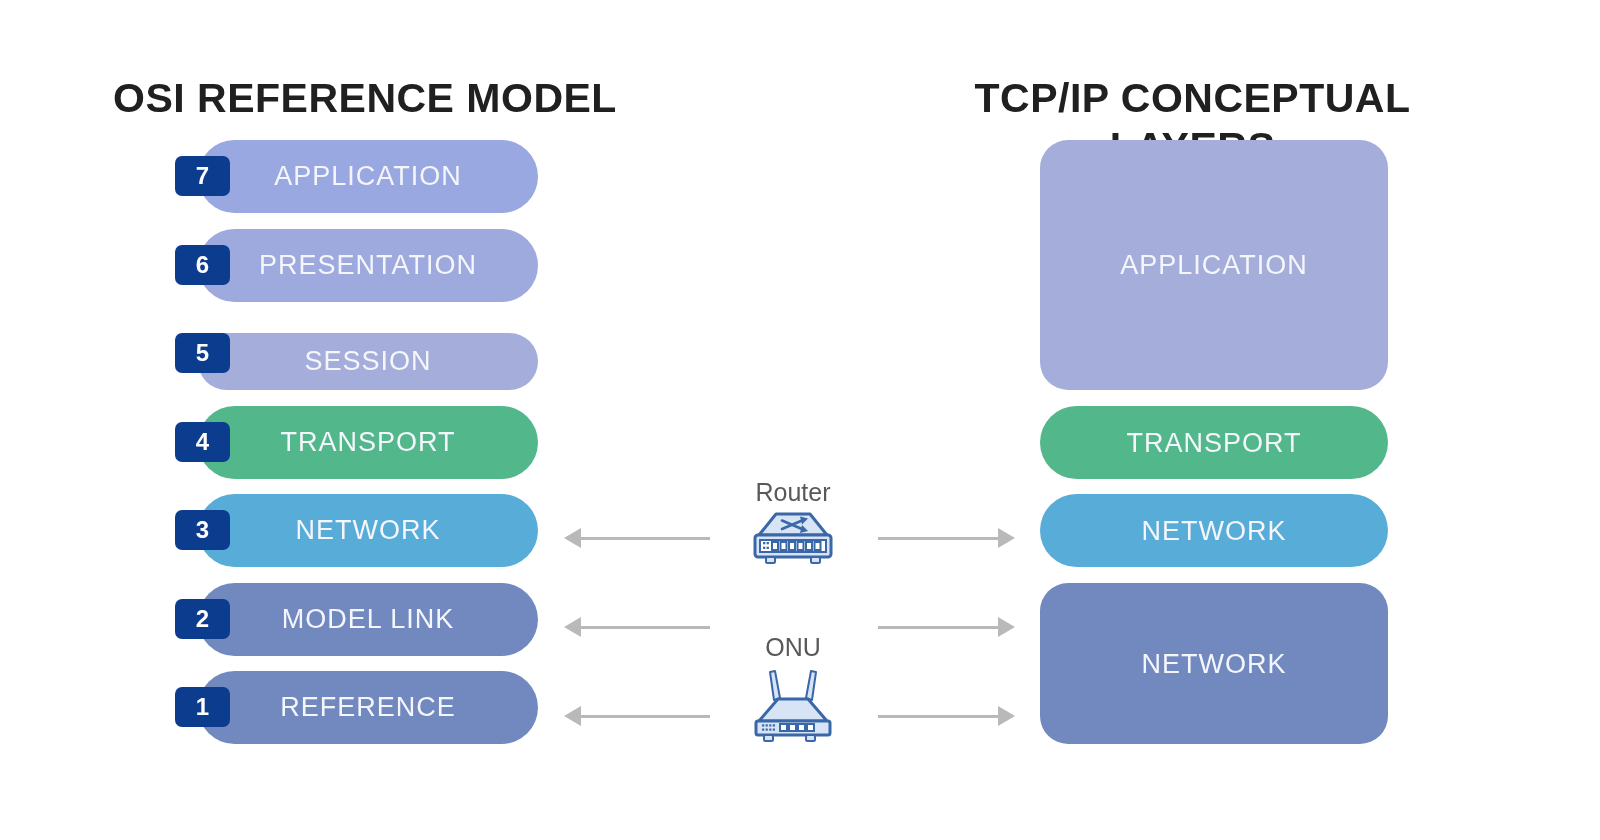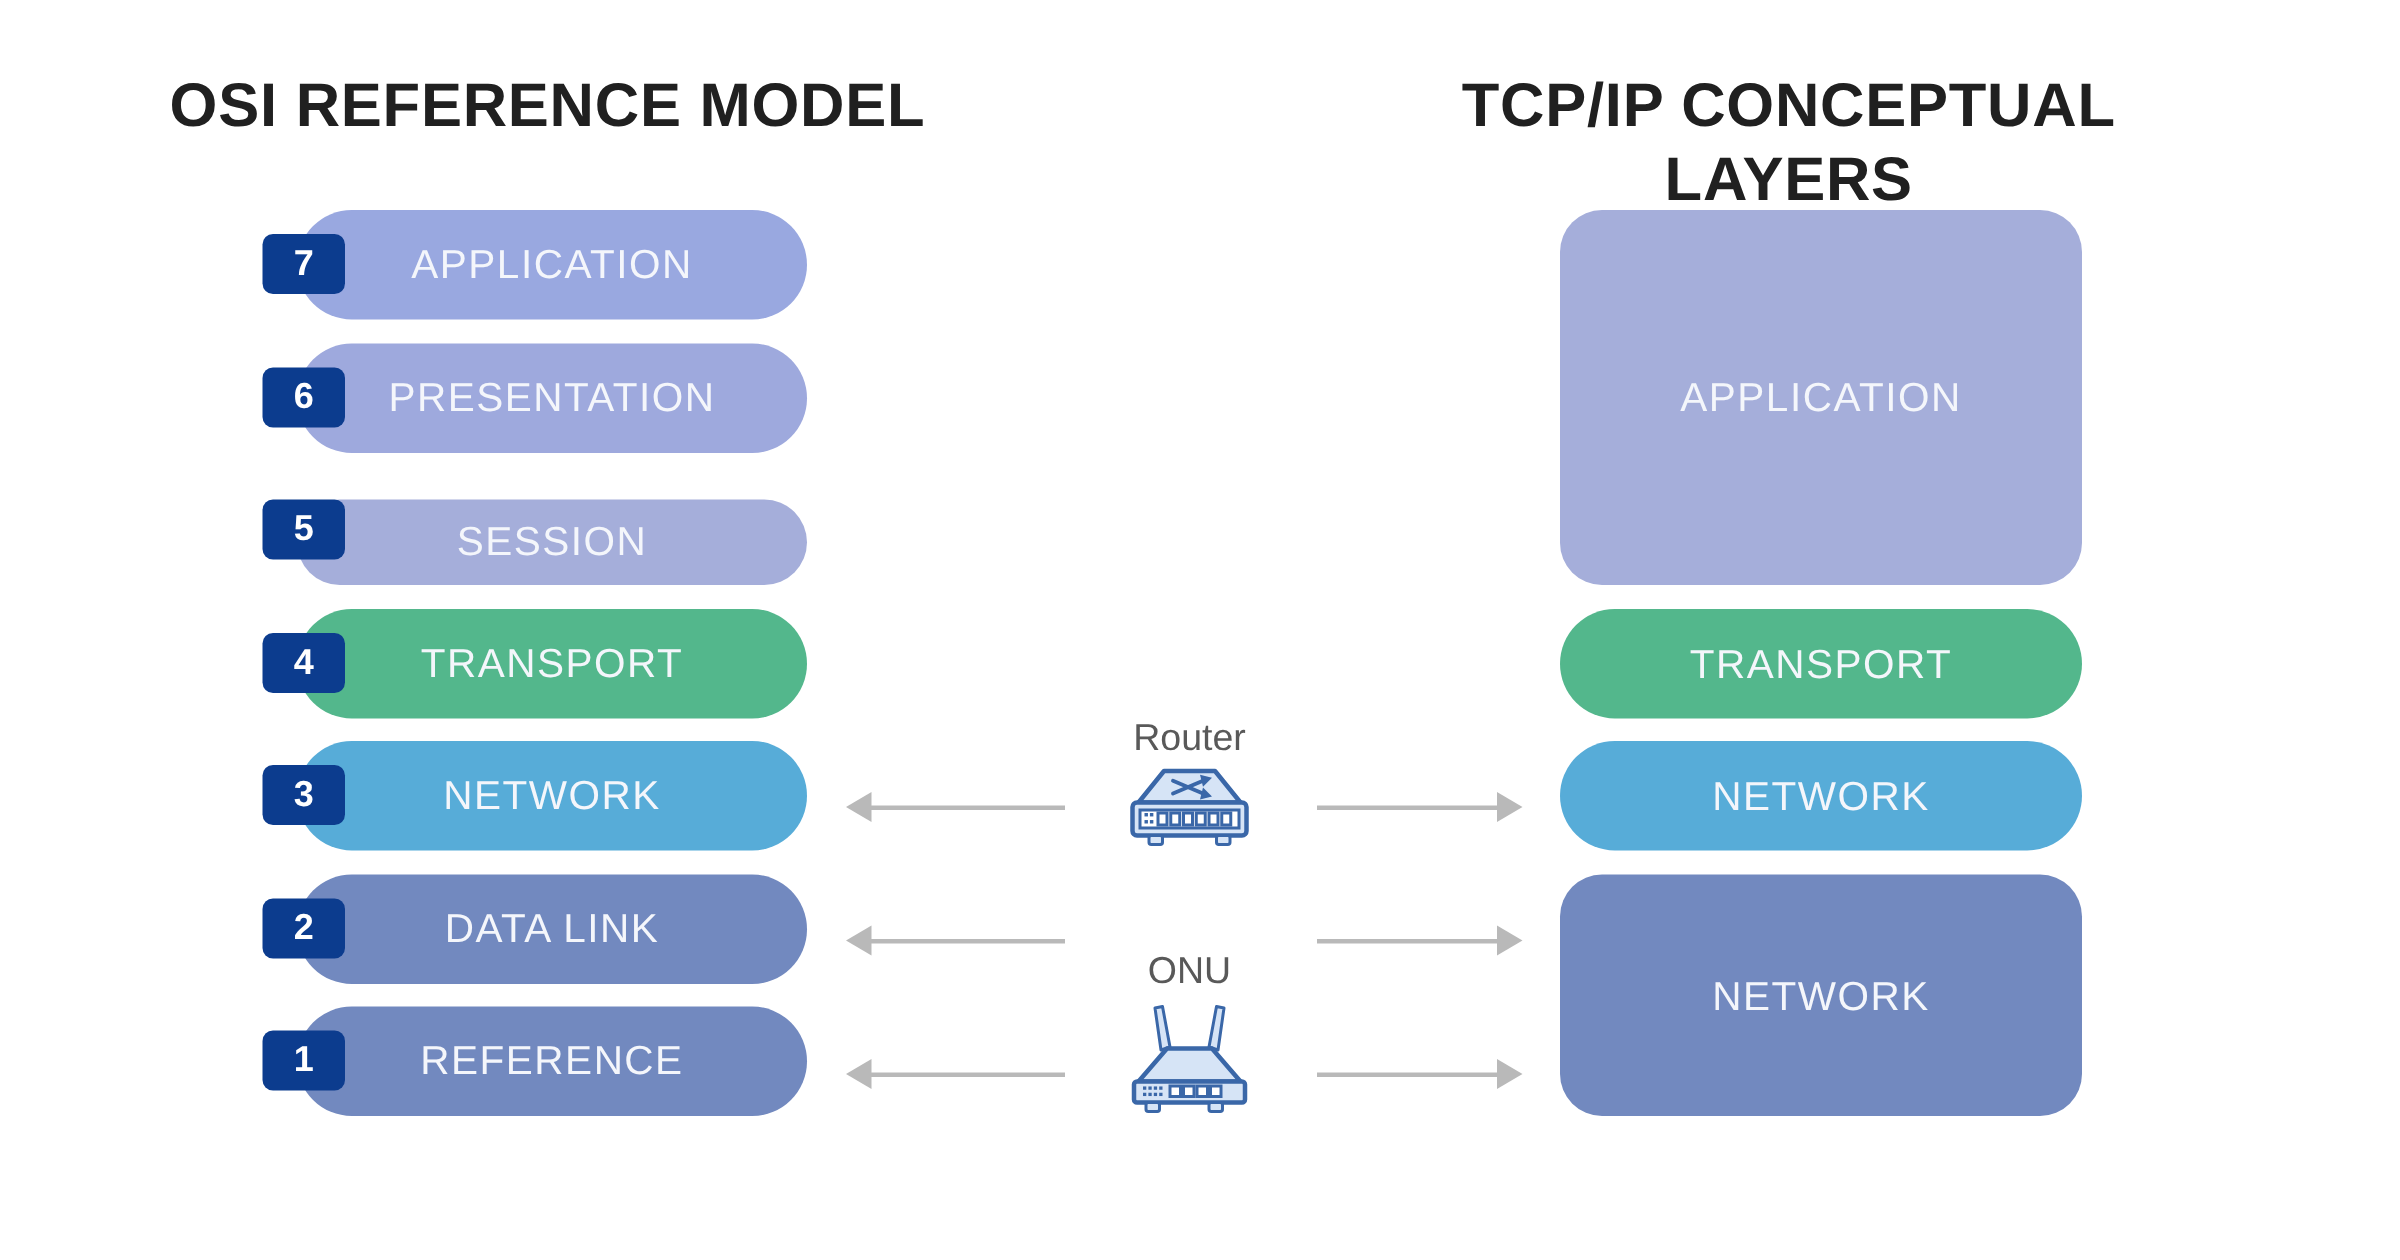--- a/index.html
+++ b/index.html
@@ -1,20 +1,20 @@
 <!DOCTYPE html>
 <html style="--background: #ffffff; --title_text: #202020; --layer_text: #f4f6fb; --badge: #0c3c8e; --badge_text: #ffffff; --device_label_text: #595959; --arrow: #b9b9b9; --icon_stroke: #3a67a8; --icon_fill: #d6e4f6;"><head>
 <meta charset="utf-8">
 <style>
   * { margin:0; padding:0; box-sizing:border-box; }
   html,body { background:#ffffff; }
   body { font-family:"Liberation Sans","DejaVu Sans",sans-serif; }
   .canvas { position:relative; width:1600px; height:840px; background:var(--background,#fff); overflow:hidden; }
 
-  .title { position:absolute; top:46px; font-size:41px; font-weight:700; letter-spacing:0.5px;
+  .title { position:absolute; top:74px; font-size:41px; font-weight:700; letter-spacing:0.5px;
            color:var(--title_text); text-align:center; line-height:49px; }
   .title-left  { left:110px; width:510px; }
   .title-right { left:905px; width:575px; }
 
   
   .osi-row { position:absolute; left:198px; width:340px; height:73px; }
   .pill { position:absolute; inset:0; border-radius:36.5px; display:flex; align-items:center; justify-content:center; }
   .pill-label { font-size:27px; letter-spacing:1px; color:var(--layer_text); }
   .badge { position:absolute; left:-23px; top:16px; width:55px; height:40px; border-radius:7px;
            background:var(--badge); display:flex; align-items:center; justify-content:center; }
@@ -96,21 +96,21 @@
   <div class="osi-row" style="top:494px">
     <div class="pill" style="background-color: rgb(87, 172, 216);">
       <span class="pill-label">NETWORK</span>
     </div>
     <div class="badge">
         <span>3</span>
       </div>
   </div>
   <div class="osi-row" style="top:583px">
     <div class="pill" style="background-color: rgb(114, 137, 191);">
-      <span class="pill-label">DATA LINK</span>
+      <span class="pill-label">MODEL LINK</span>
     </div>
     <div class="badge">
         <span>2</span>
       </div>
   </div>
   <div class="osi-row" style="top:671px">
     <div class="pill" style="background-color: rgb(114, 137, 191);">
       <span class="pill-label">REFERENCE</span>
     </div>
     <div class="badge">

